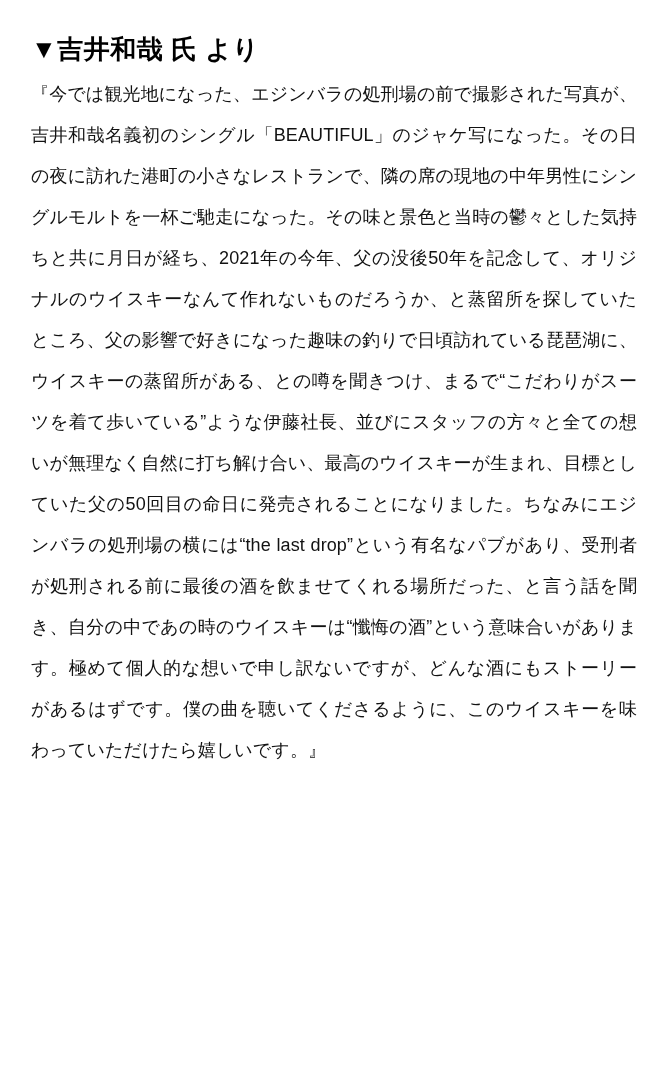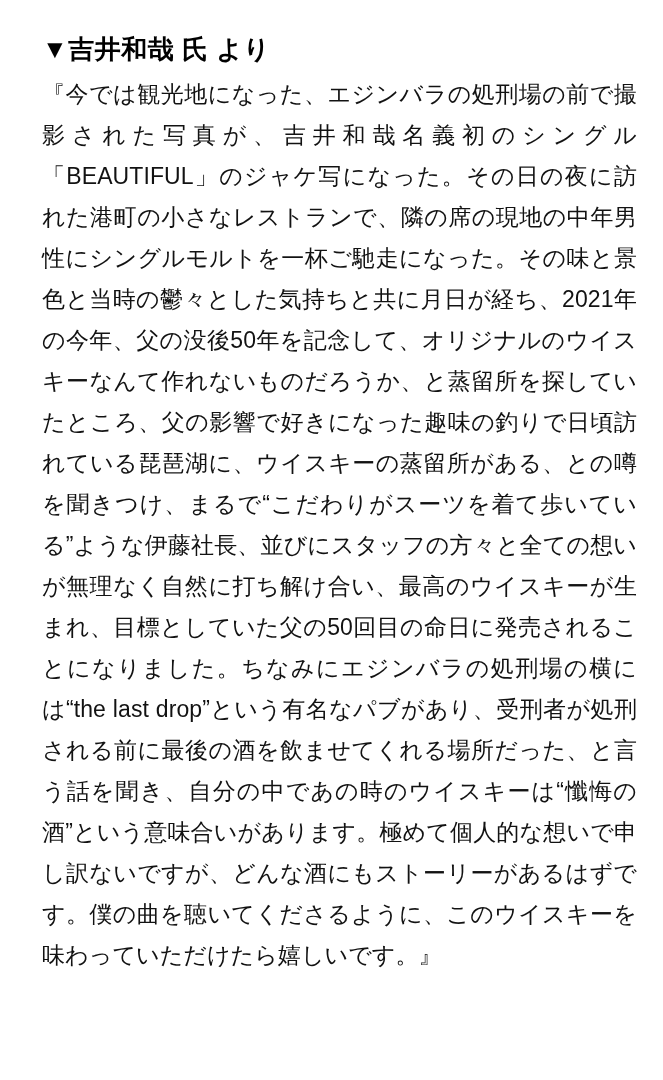--- a/index.html
+++ b/index.html
@@ -12,33 +12,33 @@
     height: 1080px;
     overflow: hidden;
     font-family: "Liberation Sans", "DejaVu Sans", sans-serif;
     color: #141414;
     -webkit-font-smoothing: antialiased;
   }
   .page {
     box-sizing: border-box;
     width: 663px;
     height: 1080px;
-    padding: 33px 26px 0 42px;
+    padding: 33px 26px 0 31px;
     background: #ffffff;
   }
   .heading {
     font-size: 26px;
     line-height: 1.25;
     font-weight: bold;
     letter-spacing: 0.5px;
     margin: 0 0 8px 0;
     color: #000000;
   }
   .body-text {
-    font-size: 23px;
+    font-size: 18px;
     line-height: 41px;
     letter-spacing: 0.1px;
     margin: 0;
     text-align: justify;
     text-justify: inter-character;
     color: #121212;
     font-weight: 400;
   }
 </style>
 </head>

